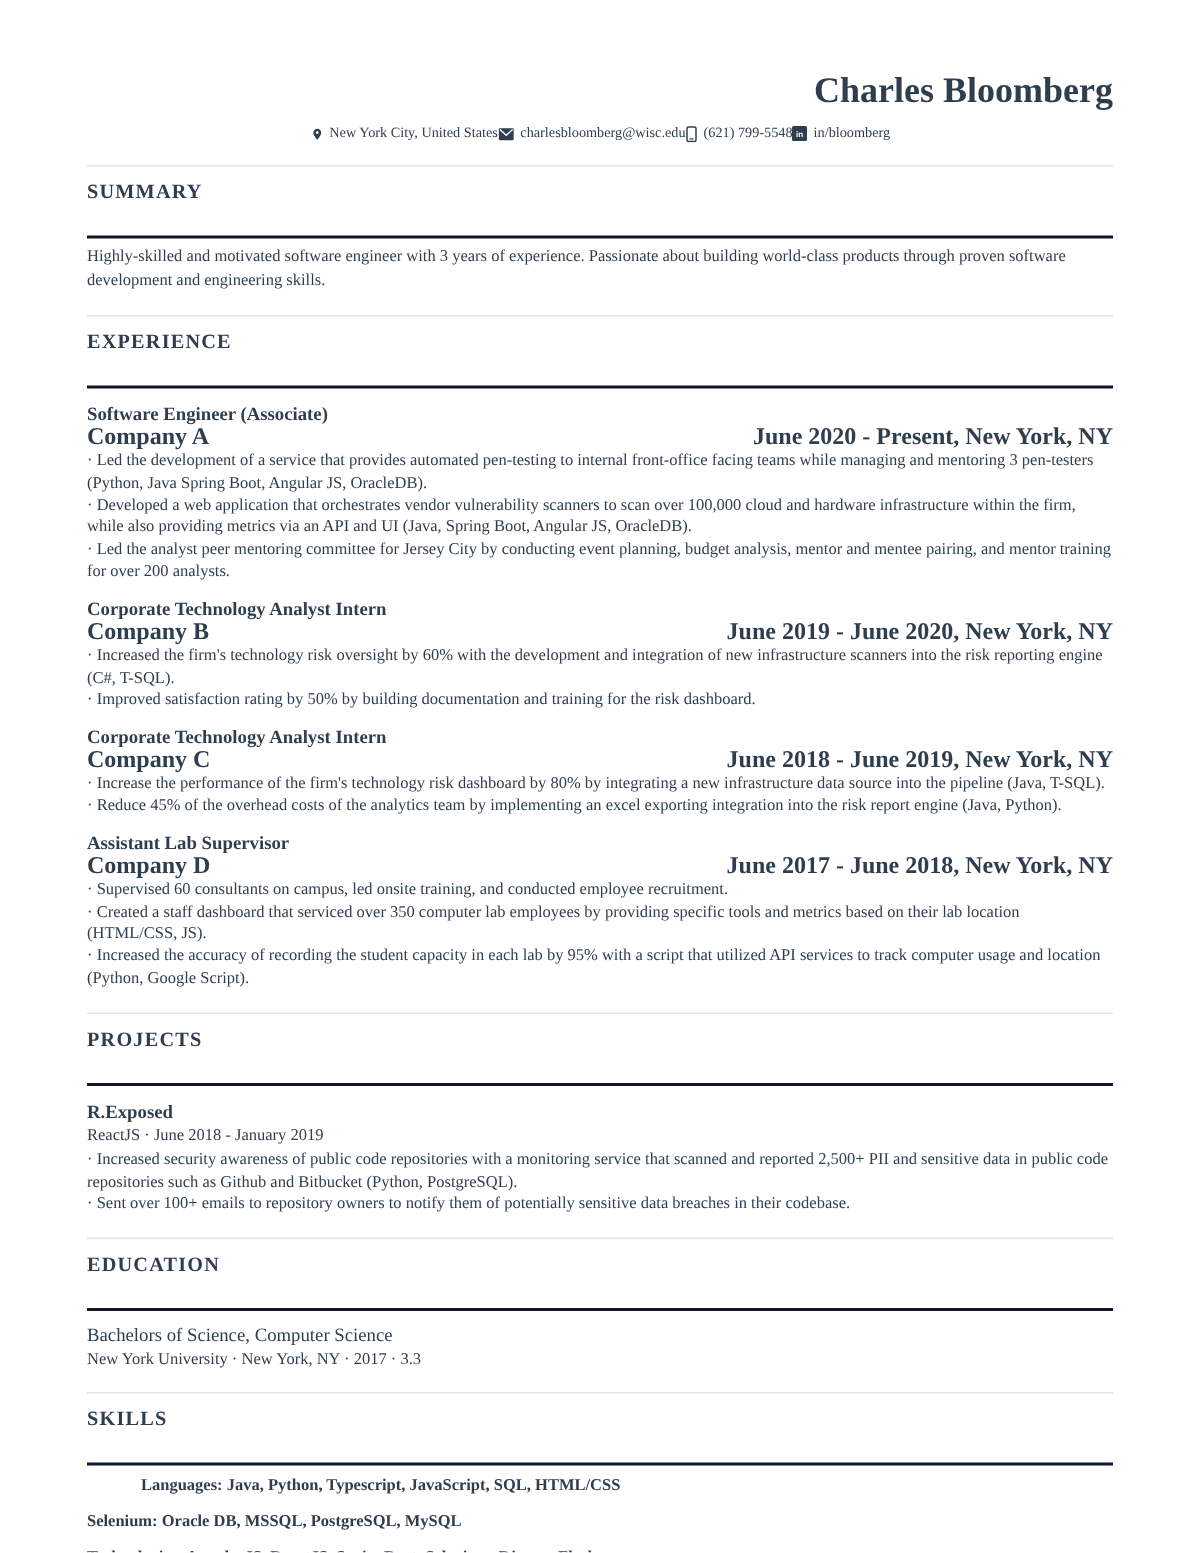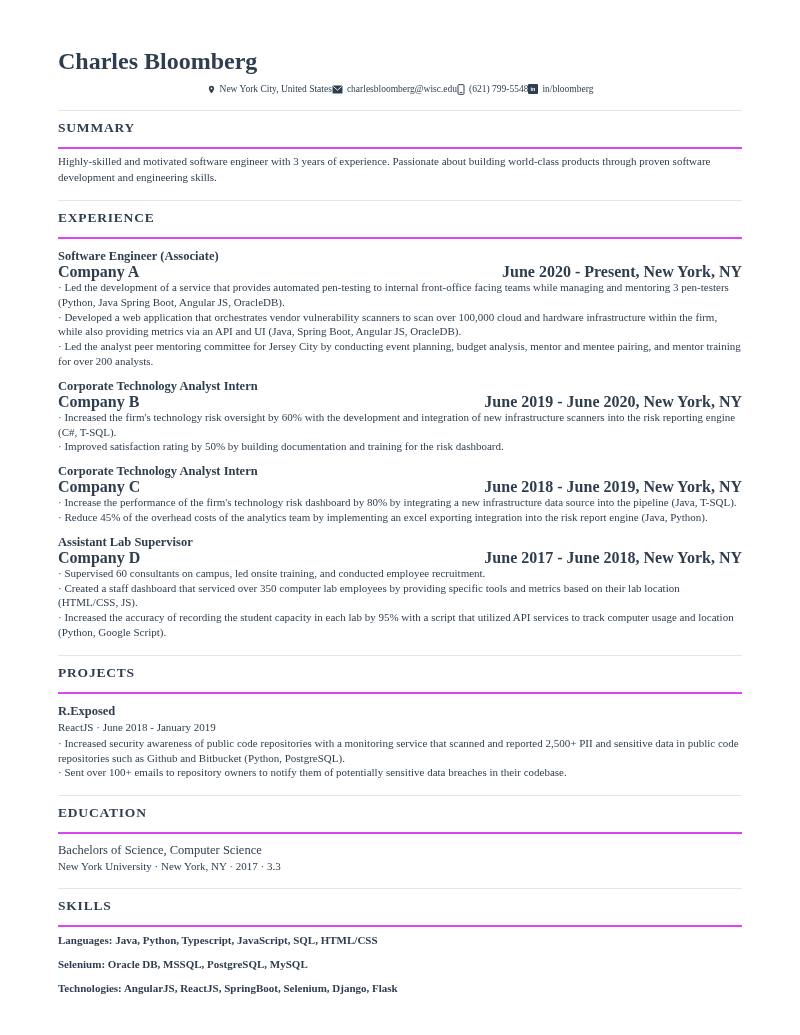--- a/index.html
+++ b/index.html
@@ -13,42 +13,42 @@
     background: #ffffff;
     padding: 47px 58px 0 58px;
     font-family: "Liberation Serif", "DejaVu Serif", serif;
     color: #2f3e4f;
     overflow: hidden;
   }
   .name {
     font-size: 24px;
     line-height: 28px;
     font-weight: 700;
-    text-align: left;
+    text-align: right;
     margin: 0;
   }
   .contact-row {
     margin-top: 8px;
     display: flex;
     justify-content: center;
     align-items: center;
     font-size: 9.5px;
     line-height: 12px;
   }
   .contact-item { display: inline-flex; align-items: center; gap: 4px; }
   .icon { display: inline-flex; flex: none; color: #2f3e4f; }
 
   .divider { border-top: 1px solid #e4e4e6; margin-top: 15px; }
   .sec-heading {
     font-size: 13.5px;
     font-weight: 700;
     letter-spacing: 0.8px;
     margin: 9px 0 0 0;
-    padding-bottom: 11px;
-    border-bottom: 2px solid #d946ef;
+    padding-bottom: 21px;
+    border-bottom: 2px solid #0f172a;
   }
   .summary-text { margin: 5px 0 0 0; font-size: 11px; line-height: 15.5px; }
 
   .job { margin-top: 10px; }
   .job-title { font-size: 12.5px; font-weight: 700; line-height: 15px; }
   .job-meta {
     display: flex;
     justify-content: space-between;
     align-items: baseline;
     font-size: 16px;
@@ -61,21 +61,21 @@
   .bullet::before { content: "· "; }
 
   .proj-meta { font-size: 11px; line-height: 14px; margin-top: 1px; }
   .dot-before::before { content: "· "; }
 
   .edu-degree { font-size: 12.5px; font-weight: 400; line-height: 15px; margin-top: 9px; }
   .edu-details { font-size: 11px; line-height: 14px; margin-top: 1px; }
   .edu-details .fld + .fld::before { content: " · "; }
 
   .skill-row { font-size: 11px; font-weight: 700; line-height: 14px; margin-top: 10px; }
-  .skill-row.first { margin-top: 6px; }
+  .skill-row.first { margin-top: 6px; margin-left: 36px; }
 </style>
 </head>
 <body>
 
 <div class="page">
 
   <h1 class="name">Charles Bloomberg</h1>
   <div class="contact-row">
     <span class="contact-item">
       <span class="icon">

